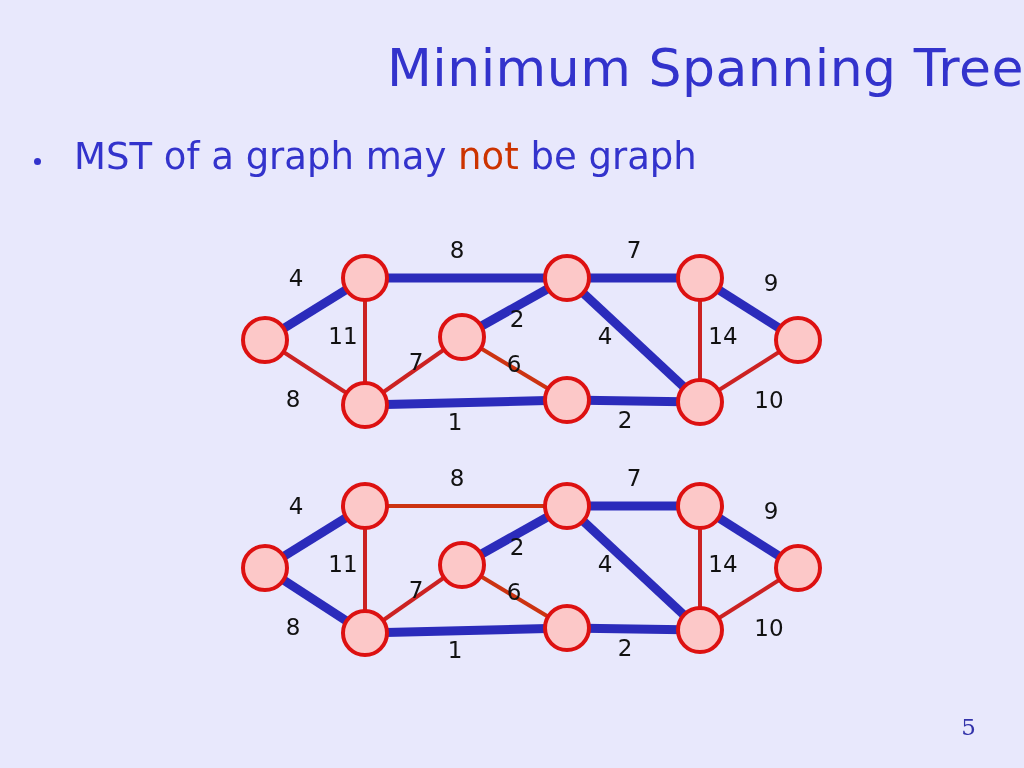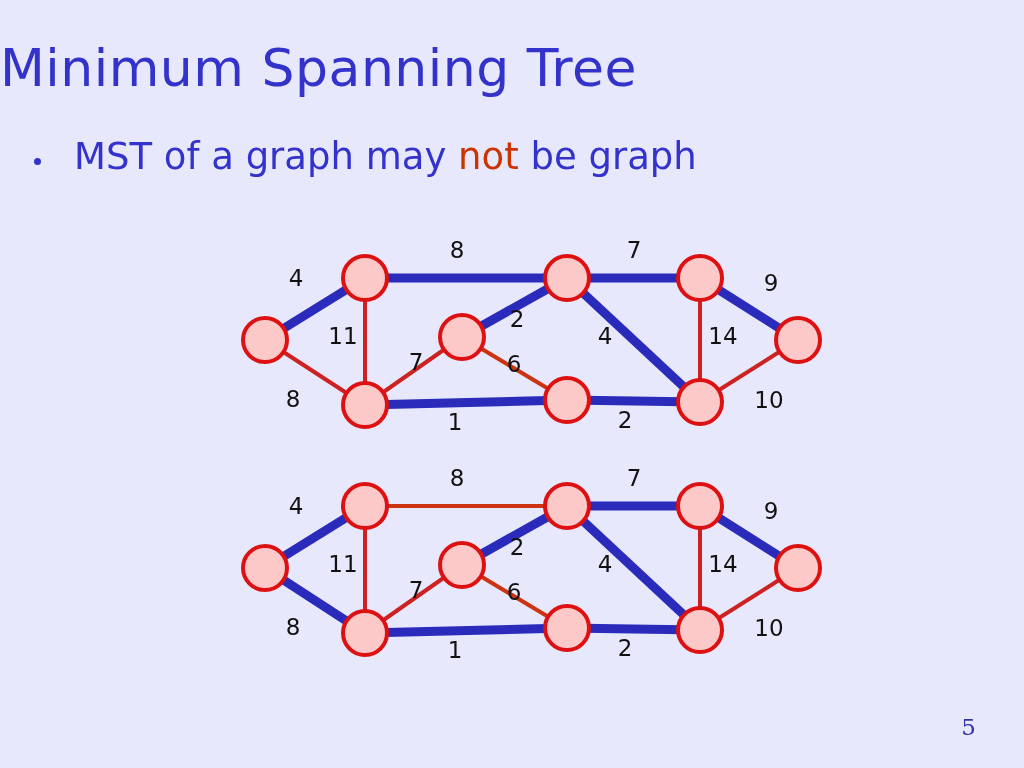--- a/index.html
+++ b/index.html
@@ -14,21 +14,21 @@
   }
   #slide {
     position: absolute;
     left: 0; top: 0;
     width: 1024px; height: 768px;
   }
   #title {
     position: absolute;
     left: 0; top: 38px;
     width: 1024px;
-    text-align: left;
+    text-align: right;
     font-family: "DejaVu Sans", sans-serif;
     font-size: 52px;
     font-weight: 400;
     letter-spacing: 0.5px;
     color: #3333cc;
     white-space: nowrap;
   }
   #bullet-row {
     position: absolute;
     left: 34px; top: 136px;

